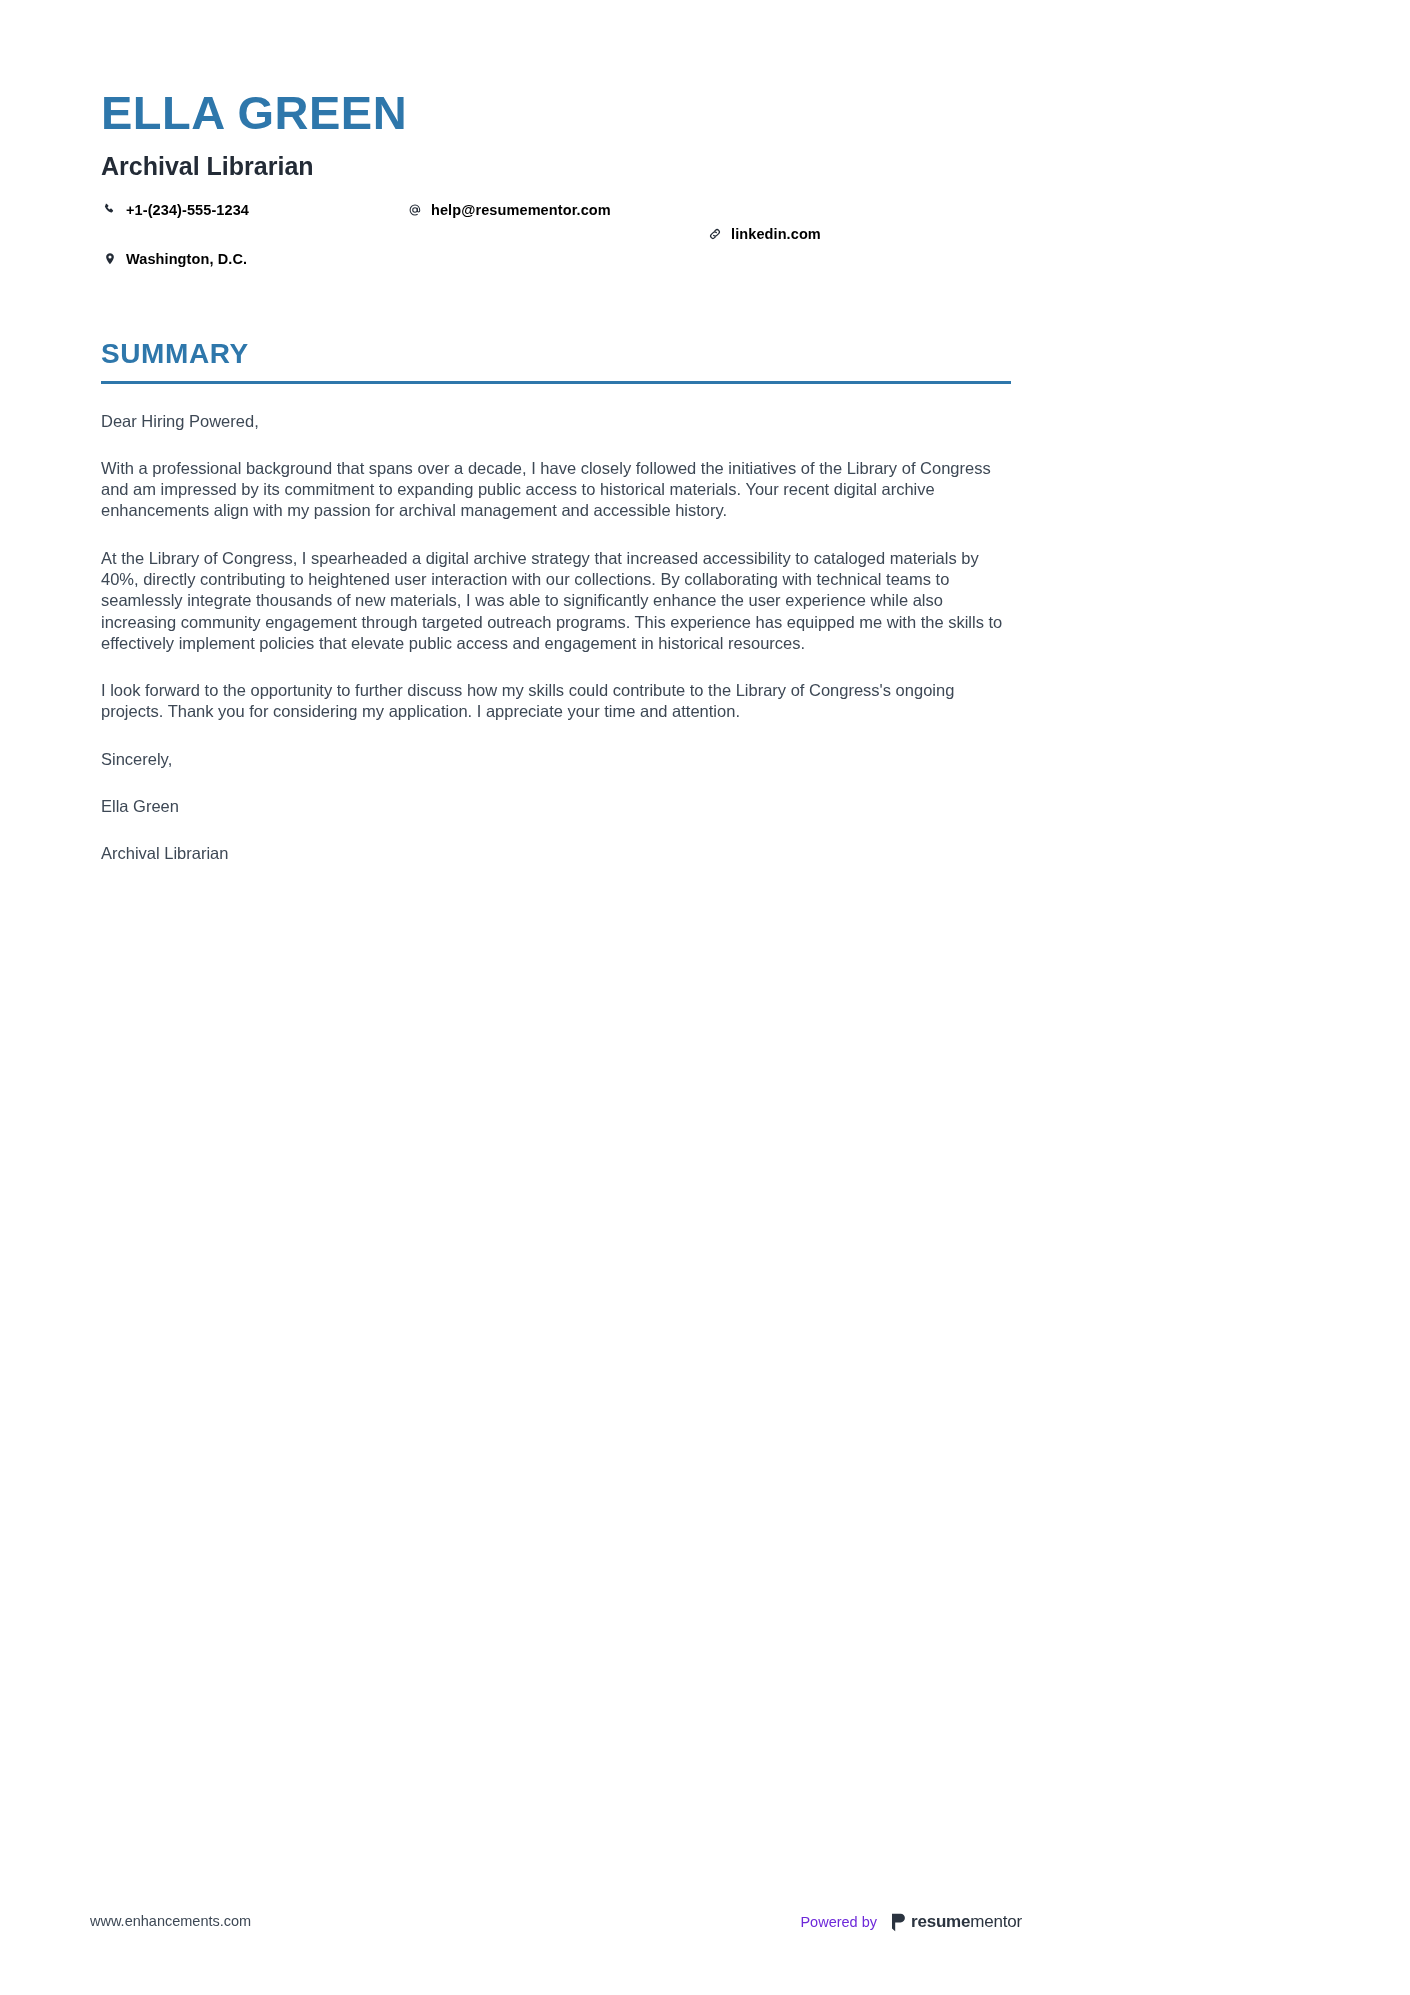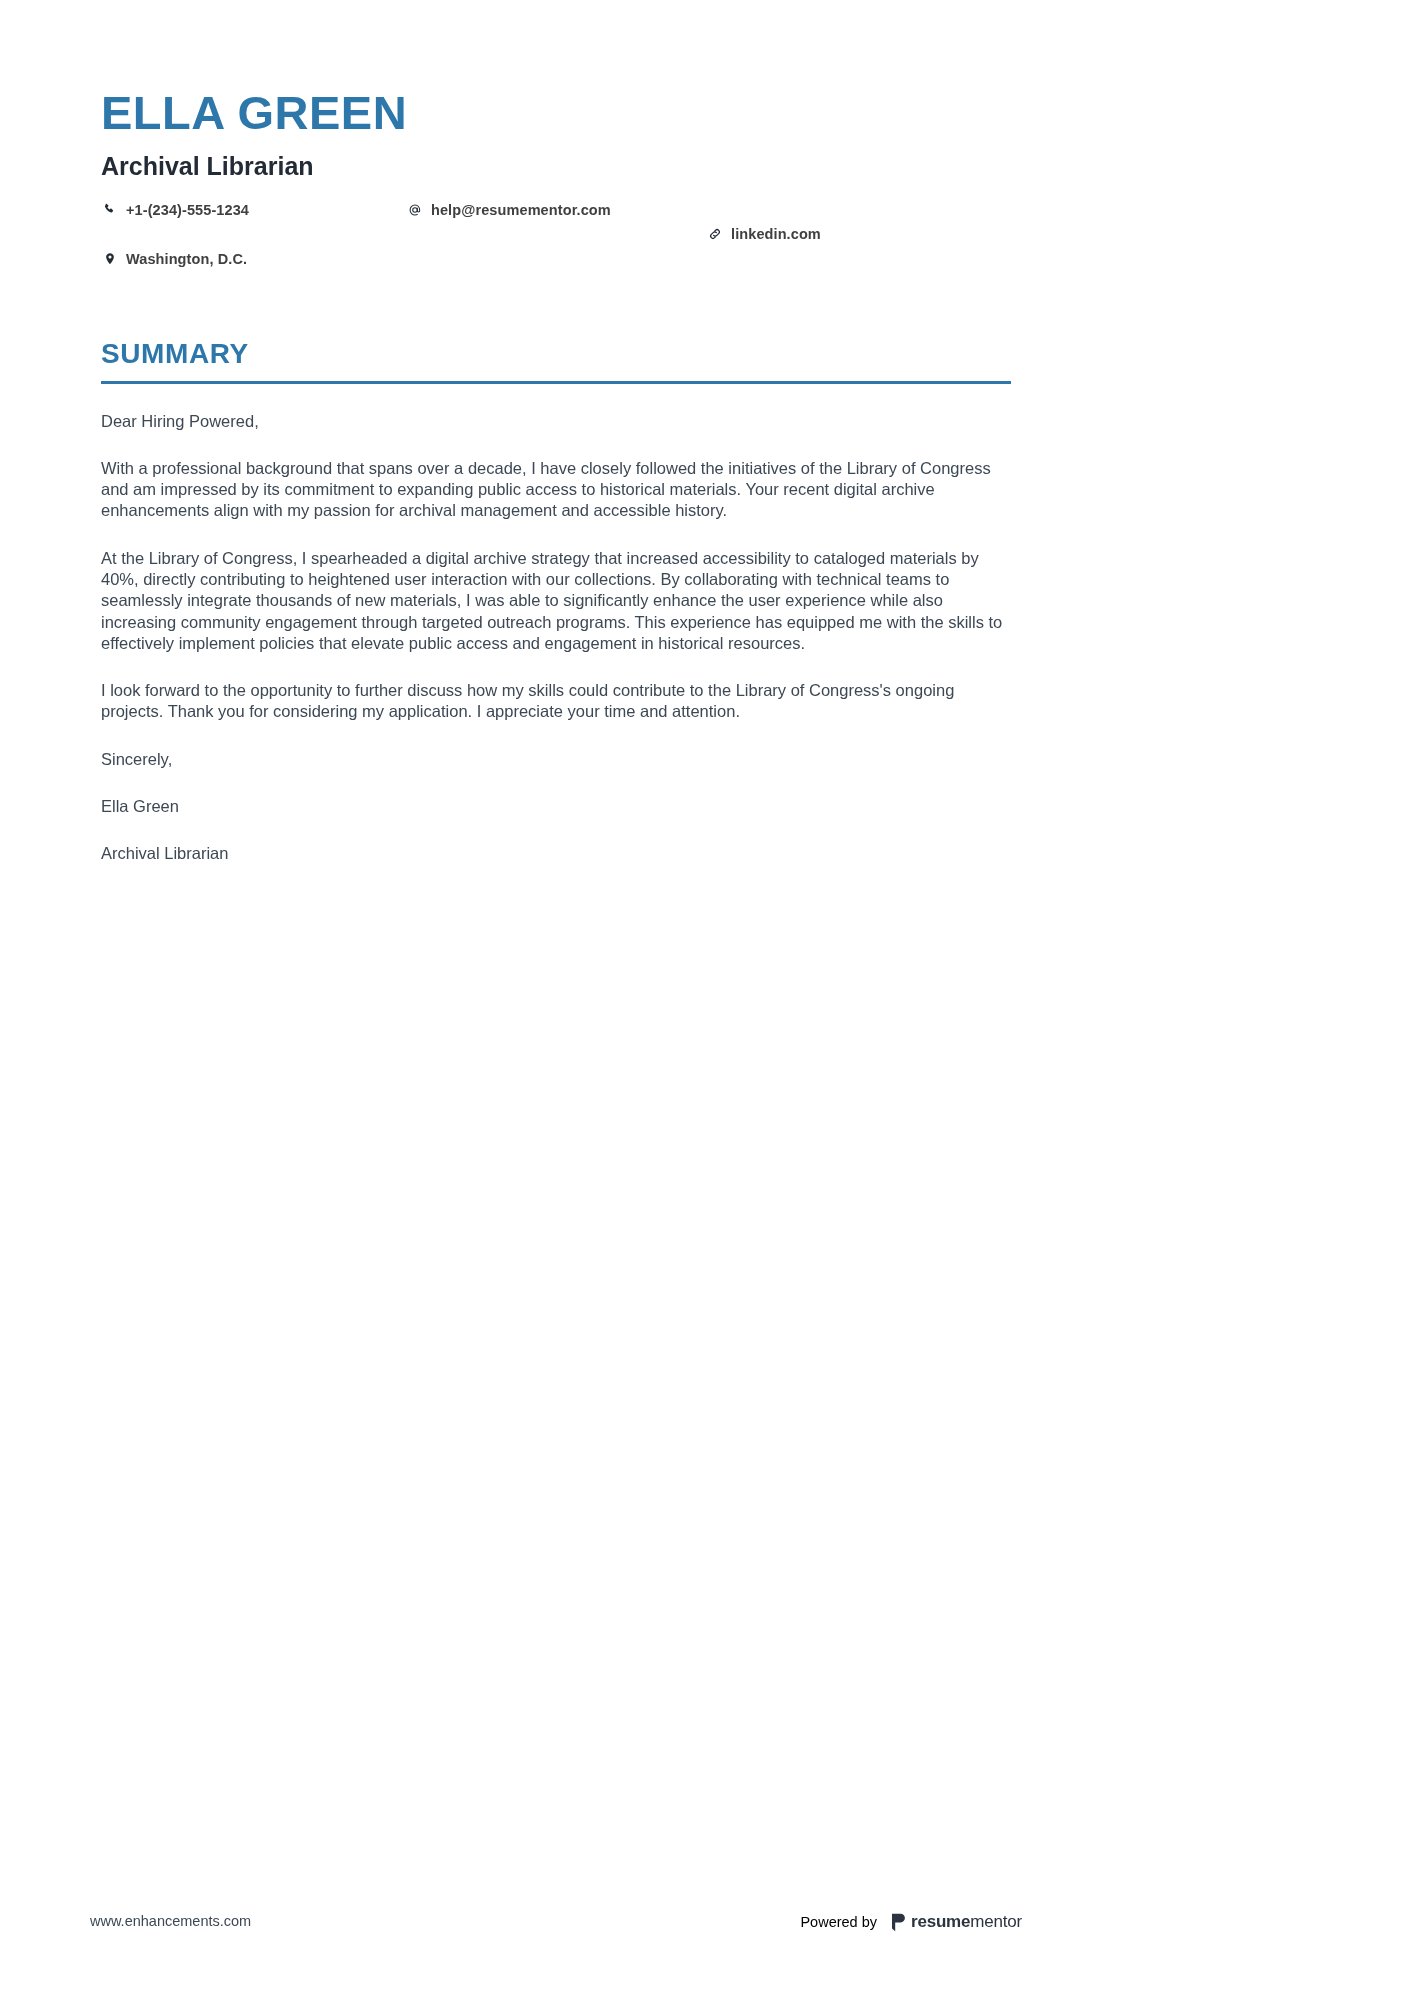--- a/index.html
+++ b/index.html
@@ -57,21 +57,21 @@
   .contact-row {
     display: flex;
     align-items: flex-start;
     margin-bottom: 9px;
   }
   .contact-item {
     display: flex;
     align-items: center;
     font-size: 14.5px;
     font-weight: 700;
-    color: #404040;
+    color: #000000;
     letter-spacing: 0.1px;
     white-space: nowrap;
   }
   .contact-item .ci-icon {
     display: inline-flex;
     align-items: center;
     justify-content: center;
     width: 17px;
     margin-right: 8px;
     color: #232b36;
@@ -129,21 +129,21 @@
   .footer-right {
     position: absolute;
     right: 92px;
     bottom: 63px;
     display: flex;
     align-items: center;
     gap: 14px;
   }
   .powered-by {
     font-size: 14.5px;
-    color: #000000;
+    color: #6d28d9;
   }
   .brand {
     display: flex;
     align-items: center;
     gap: 5px;
     justify-content: space-between;
   }
   .brand-mark {
     display: inline-flex;
     align-items: center;

